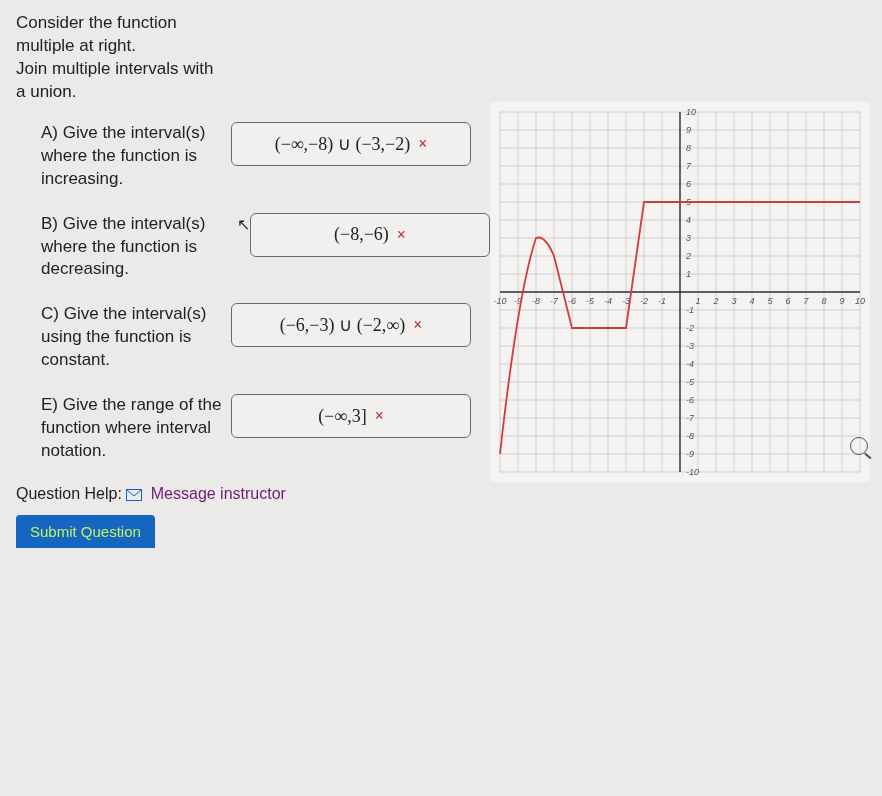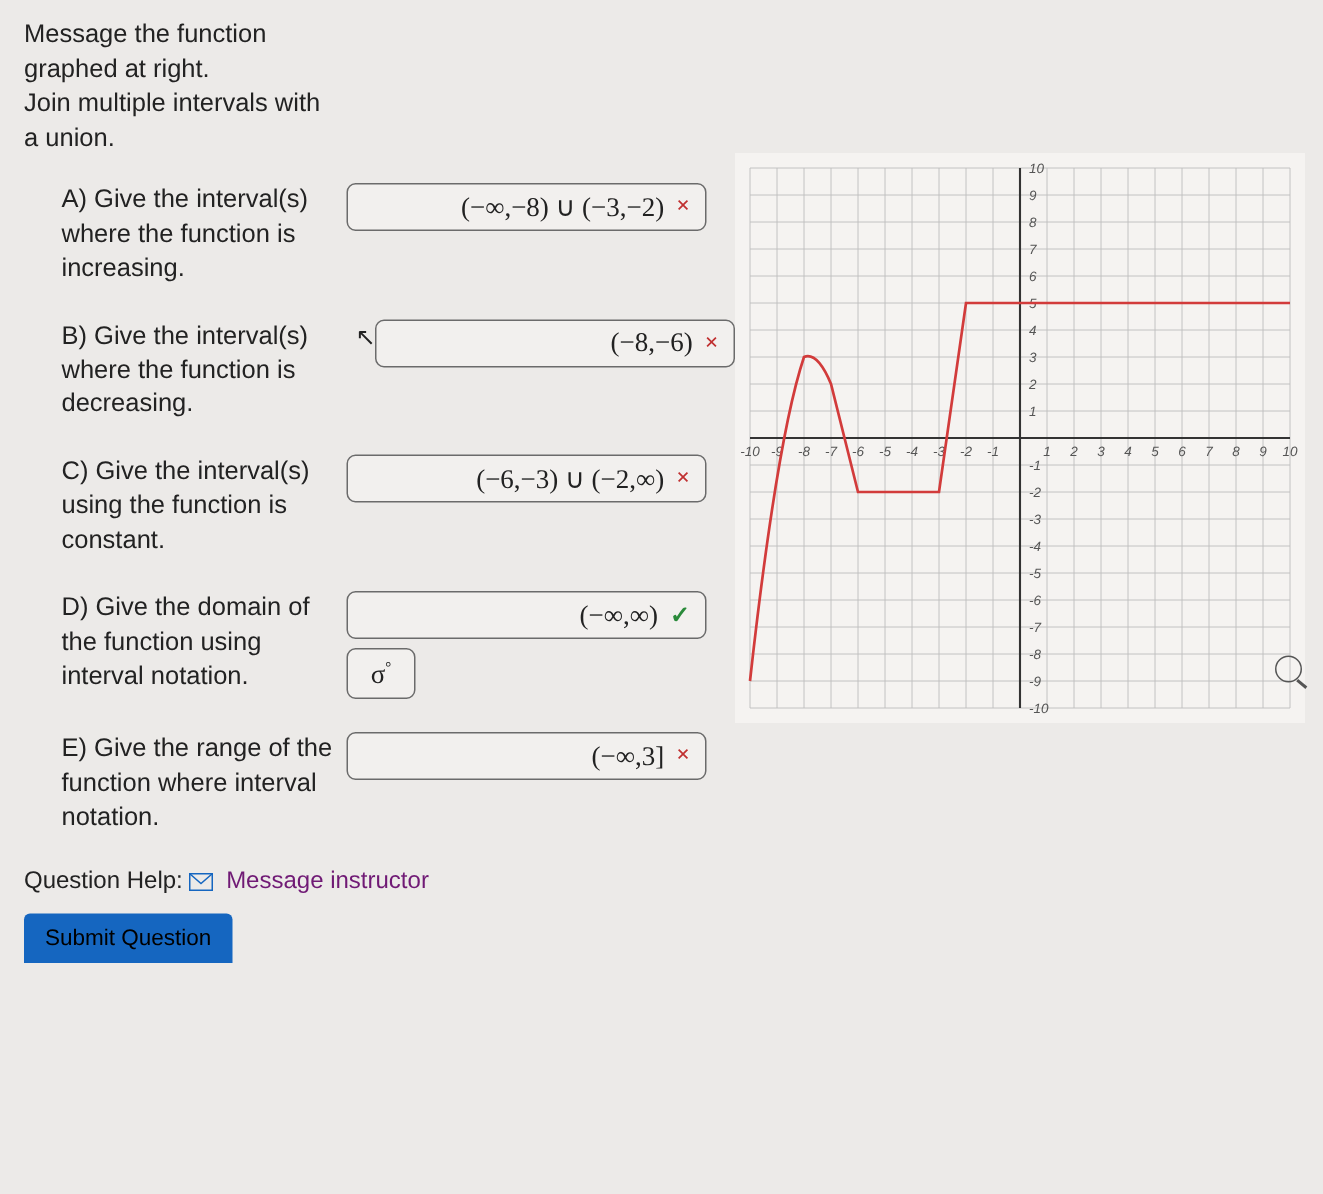--- a/index.html
+++ b/index.html
@@ -19,38 +19,38 @@
   .left-col { flex: 0 0 470px; }
   .right-col { flex: 1; position: relative; }
   .q-row { display: flex; align-items: flex-start; margin-bottom: 22px; margin-left: 25px; }
   .q-label { flex: 0 0 190px; line-height: 1.35; padding-right: 6px; }
   .answer-wrap { display:flex; flex-direction:column; gap:6px; }
   .answer-box {
     border: 1.5px solid #6b6b6b;
     border-radius: 6px;
     padding: 4px 10px;
     min-width: 240px;
-    height: 32px;
+    height: 44px;
     display: flex;
     align-items: center;
-    justify-content: flex-end;
+    justify-content: center;
     background: #f2f0ee;
     font-family: "Times New Roman", serif;
     font-size: 18px;
   }
   .answer-box.small { min-width: 46px; width:46px; height:34px; justify-content:center; }
   .mark { font-size: 16px; font-weight: bold; margin-left: 8px; }
   .mark.wrong { color: #c03030; }
   .mark.right { color: #2a8a3a; }
   .cursor { position:absolute; font-size:16px; pointer-events:none; }
   .help-row { margin: 14px 0 10px 0; font-size: 16px; }
   .mail-icon { display:inline-block; vertical-align:-2px; margin-right:4px; }
   .submit-btn {
     background: #1566c0;
-    color: #000000;
+    color: #bef264;
     border: none;
     border-radius: 4px 4px 0 0;
     padding: 8px 14px;
     font-size: 15px;
     cursor: pointer;
     text-align: right;
   }
   .graph-container {
     position: absolute;
     top: -20px;
@@ -73,21 +73,21 @@
     width: 8px; height: 1.5px;
     background:#555;
     bottom:-3px; right:-5px;
     transform: rotate(40deg);
   }
 </style>
 </head>
 <body>
 
 <div class="top-instructions">
-  <span>Message the function graphed at right.</span><br>
+  <span>Consider the function multiple at right.</span><br>
   <span>Join multiple intervals with a union.</span>
 </div>
 
 <div class="content">
   <div class="left-col">
 
     <div class="q-row">
       <div class="q-label">A) Give the interval(s) where the function is increasing.</div>
       <div class="answer-box">
         <span>(−∞,−8) ∪ (−3,−2)</span>
@@ -105,32 +105,20 @@
     </div>
 
     <div class="q-row">
       <div class="q-label">C) Give the interval(s) using the function is constant.</div>
       <div class="answer-box">
         <span>(−6,−3) ∪ (−2,∞)</span>
         <span class="mark wrong">×</span>
       </div>
     </div>
 
-    <div class="q-row">
-      <div class="q-label">D) Give the domain of the function using interval notation.</div>
-      <div class="answer-wrap">
-        <div class="answer-box">
-          <span>(−∞,∞)</span>
-          <span class="mark right">✓</span>
-        </div>
-        <div class="answer-box small">
-          <span>σ<sup style="font-size:10px;">°</sup></span>
-        </div>
-      </div>
-    </div>
 
     <div class="q-row">
       <div class="q-label">E) Give the range of the function where interval notation.</div>
       <div class="answer-box">
         <span>(−∞,3]</span>
         <span class="mark wrong">×</span>
       </div>
     </div>
 
     <div class="help-row">

